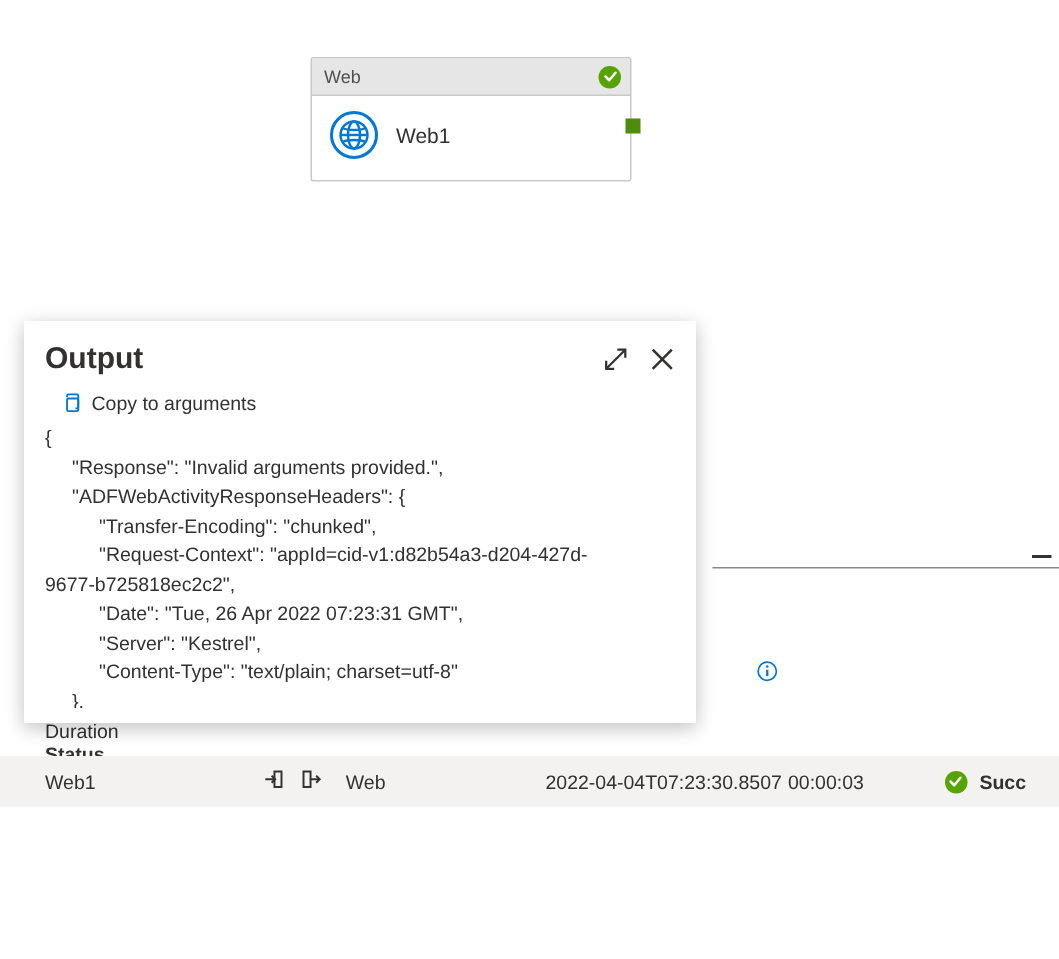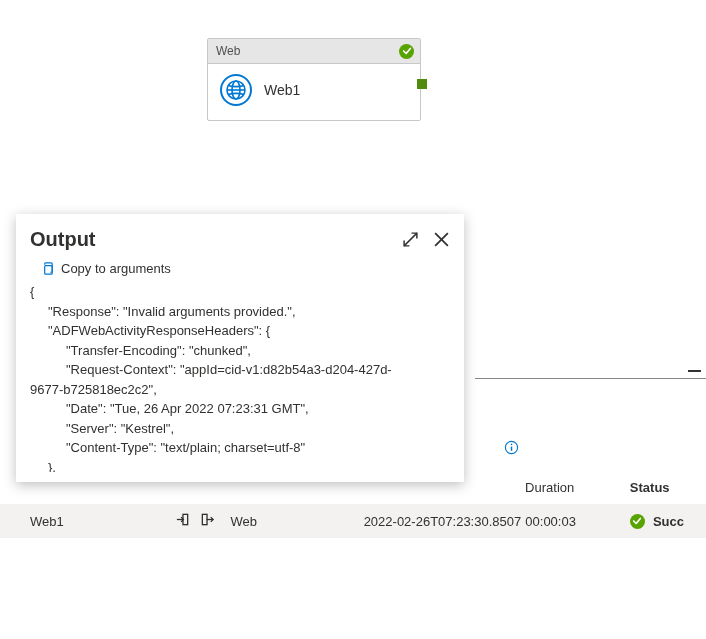--- a/index.html
+++ b/index.html
@@ -161,20 +161,21 @@
     color: #0078d4;
   }
   .table-headers {
     position: absolute;
     top: 110px;
     left: 30px;
     right: 0;
     display: flex;
     font-size: 13px;
     color: #323130;
+    flex-direction: column;
   }
   .col-name { width: 210px; }
   .col-type { width: 140px; }
   .col-start { width: 170px; }
   .col-dur { width: 110px; }
   .col-status { width: 80px; font-weight: bold; }
   .table-row {
     position: absolute;
     top: 134px;
     left: 0;
@@ -300,21 +301,21 @@
         <span>
           <svg width="15" height="15" viewBox="0 0 16 16" fill="none" stroke="#323130" stroke-width="1.4">
             <rect x="2.5" y="2.5" width="5" height="11"></rect>
             <line x1="7" y1="8" x2="14" y2="8"></line>
             <polyline points="11.5,5.5 14,8 11.5,10.5"></polyline>
           </svg>
         </span>
       </span>
     </div>
     <div class="col-type">Web</div>
-    <div class="col-start">2022-02-26T07:23:30.8507</div>
+    <div class="col-start">2022-04-04T07:23:30.8507</div>
     <div class="col-dur">00:00:03</div>
     <div class="col-status status-cell">
       <span class="sbadge">
         <svg width="10" height="10" viewBox="0 0 12 12">
             <path d="M2 6 L5 9 L10 3" stroke="#fff" stroke-width="2" fill="none" stroke-linecap="round" stroke-linejoin="round"></path>
           </svg>
       </span>
       <span>Succ</span>
     </div>
   </div>

